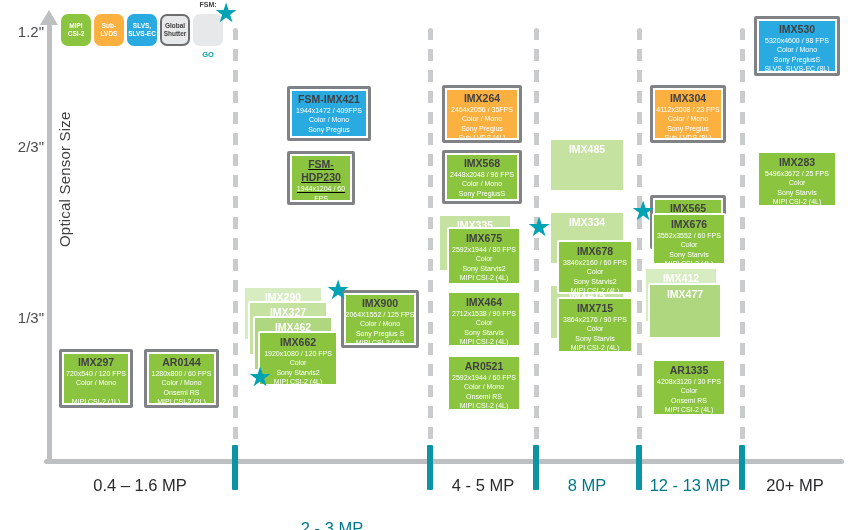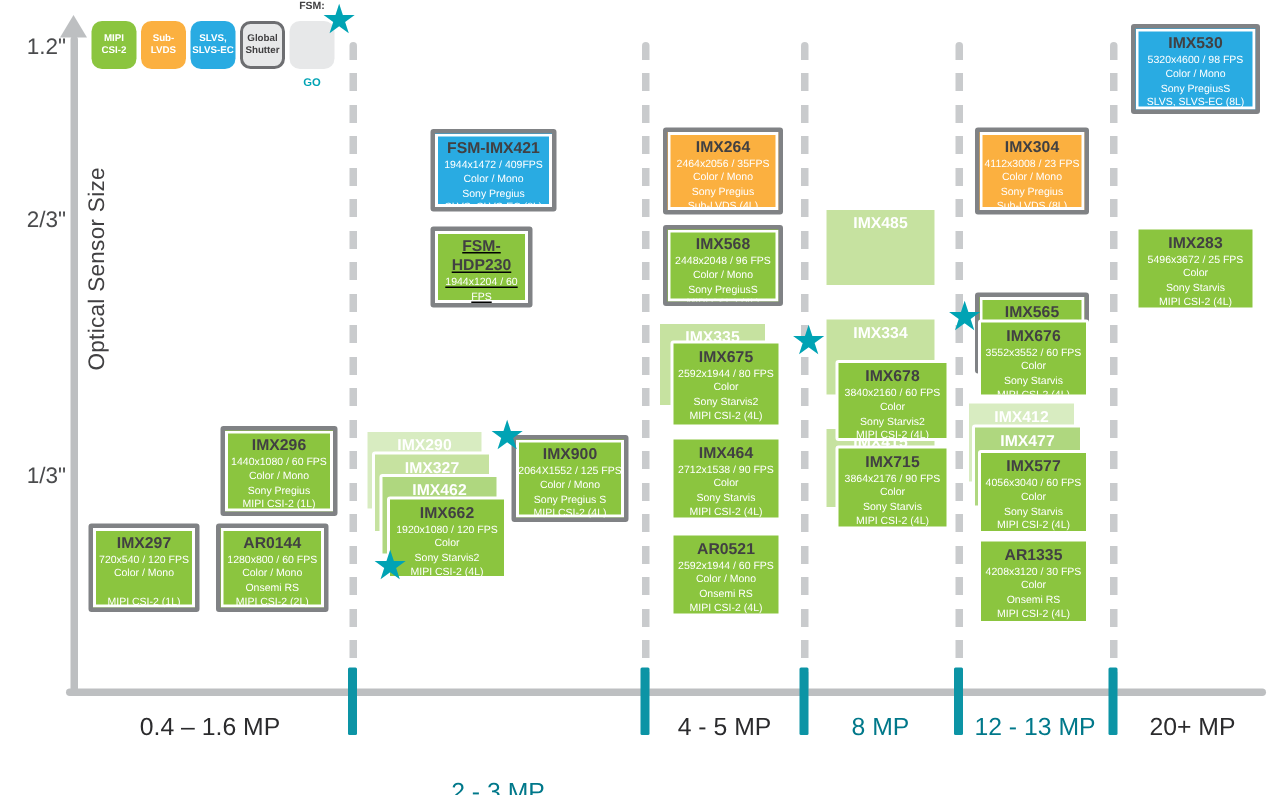--- a/index.html
+++ b/index.html
@@ -94,27 +94,20 @@
 SLVS-EC</div>
     </div>
     <div class="chip shutter" style="left: 160px; top: 14px;">
       <div class="chip-label">Global
 Shutter</div>
     </div>
     <div class="chip fsm" style="left: 193px; top: 14px;">
       <div class="chip-prefix">FSM:</div>
       <div class="chip-go">GO</div>
     </div>
-    <div class="card green gs" style="left: 147px; top: 284px; width: 78px; height: 60px;">
-      <div class="card-title">IMX296</div>
-      <div class="card-line">1440x1080 / 60 FPS</div>
-      <div class="card-line">Color / Mono</div>
-      <div class="card-line">Sony Pregius</div>
-      <div class="card-line">MIPI CSI-2 (1L)</div>
-    </div>
     <div class="card green gs" style="left: 59px; top: 349px; width: 74px; height: 59px;">
       <div class="card-title">IMX297</div>
       <div class="card-line">720x540 / 120 FPS</div>
       <div class="card-line">Color / Mono</div>
       <div class="card-line">&nbsp;</div>
       <div class="card-line">MIPI CSI-2 (1L)</div>
     </div>
     <div class="card green gs" style="left: 144px; top: 349px; width: 75px; height: 59px;">
       <div class="card-title">AR0144</div>
       <div class="card-line">1280x800 / 60 FPS</div>
@@ -239,27 +232,20 @@
       <div class="card-line">3552x3552 / 60 FPS</div>
       <div class="card-line">Color</div>
       <div class="card-line">Sony Starvis</div>
       <div class="card-line">MIPI CSI-2 (4L)</div>
     </div>
     <div class="card back shade3" style="left: 644px; top: 267px; width: 74px; height: 56px;">
       <div class="card-title">IMX412</div>
     </div>
     <div class="card back shade1" style="left: 648px; top: 283px; width: 74px; height: 56px;">
       <div class="card-title">IMX477</div>
-    </div>
-    <div class="card green" style="left: 652px; top: 300px; width: 74px; height: 56px;">
-      <div class="card-title">IMX577</div>
-      <div class="card-line">4056x3040 / 60 FPS</div>
-      <div class="card-line">Color</div>
-      <div class="card-line">Sony Starvis</div>
-      <div class="card-line">MIPI CSI-2 (4L)</div>
     </div>
     <div class="card green" style="left: 652px; top: 359px; width: 74px; height: 57px;">
       <div class="card-title">AR1335</div>
       <div class="card-line">4208x3120 / 30 FPS</div>
       <div class="card-line">Color</div>
       <div class="card-line">Onsemi RS</div>
       <div class="card-line">MIPI CSI-2 (4L)</div>
     </div>
     <div class="card blue gs" style="left: 754px; top: 16px; width: 86px; height: 60px;">
       <div class="card-title">IMX530</div>

